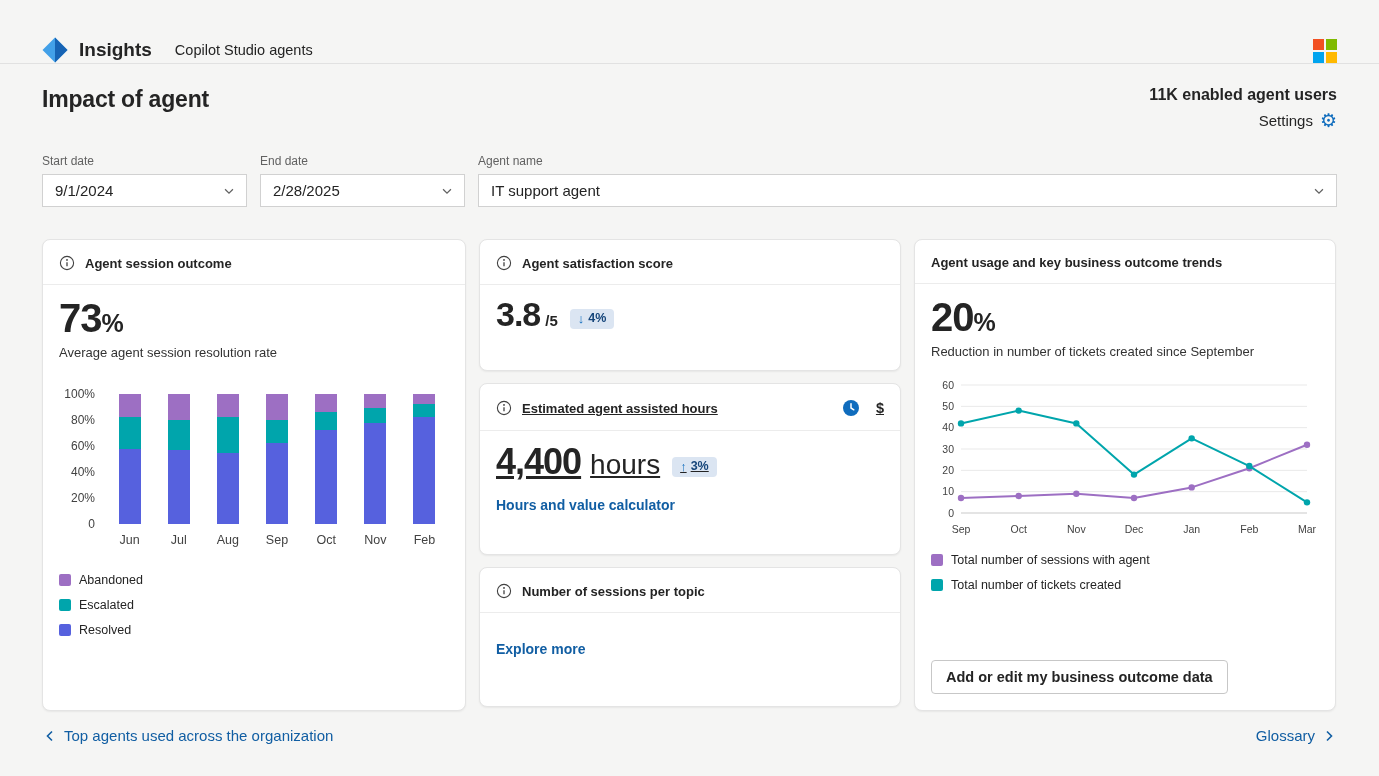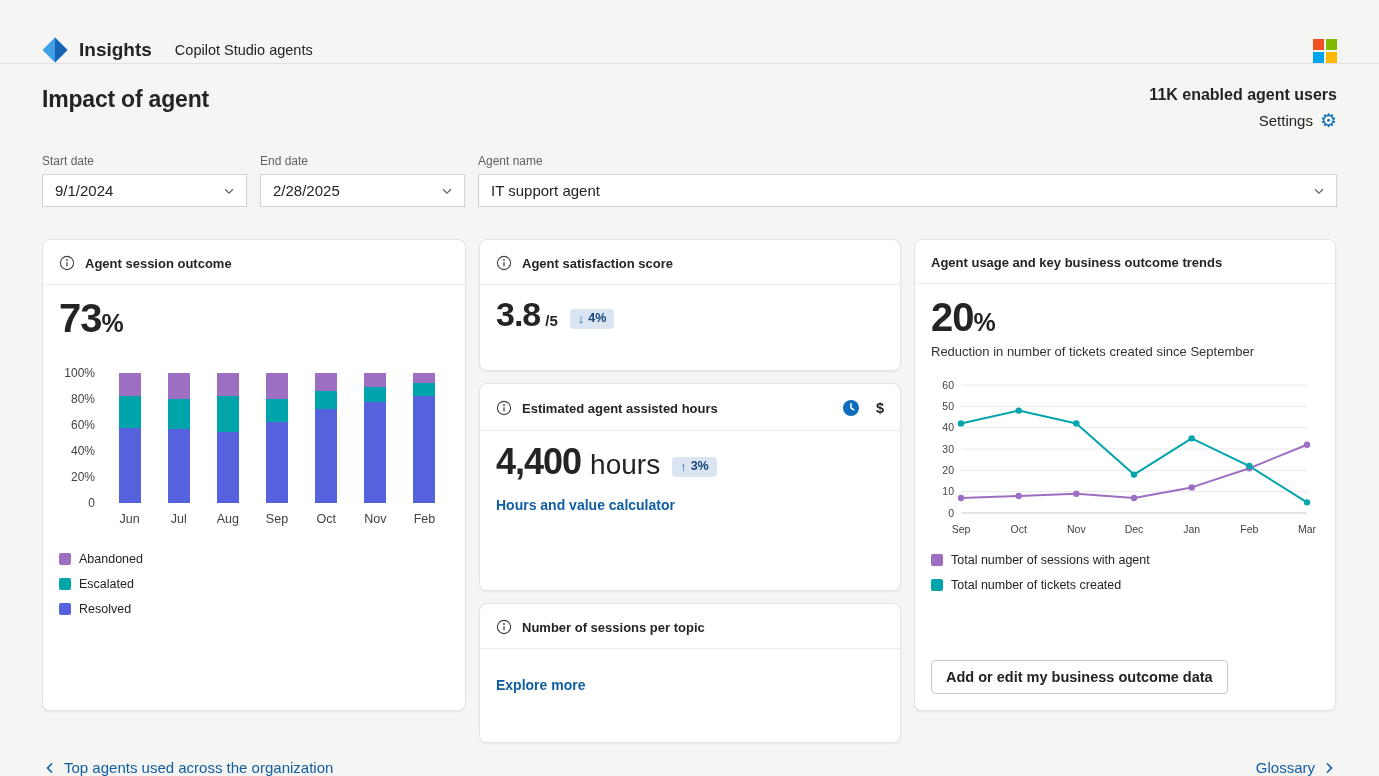--- a/index.html
+++ b/index.html
@@ -54,21 +54,21 @@
     padding: 15px 16px 13px; border-bottom: 1px solid #ececec;
   }
   .card-title { font-size: 13px; font-weight: 700; }
   .head-icons { margin-left: auto; display: flex; align-items: center; gap: 16px; }
   .dollar { font-size: 14.5px; font-weight: 700; cursor: pointer; }
 
   .col-1 { width: 424px; height: 472px; }
   .col-2 { width: 422px; display: flex; flex-direction: column; gap: 12px; }
   .col-3 { width: 422px; height: 472px; display: flex; flex-direction: column; }
   .card-satisfaction { height: 132px; }
-  .card-hours { height: 208px; }
+  .card-hours { height: 172px; text-decoration: underline; }
   .card-topics { height: 140px; }
 
   .card-body { padding: 12px 16px 16px; }
 
   .metric { display: flex; align-items: baseline; line-height: 1.05; }
   .metric-num { font-size: 40px; font-weight: 700; letter-spacing: -1px; }
   .metric-unit { font-size: 25px; font-weight: 700; }
   .metric-caption { font-size: 13px; margin-top: 6px; color: #333; }
 
   .metric-sm .metric-num { font-size: 34px; }
@@ -194,20 +194,21 @@
         <circle cx="8" cy="4.9" r="0.95" fill="#424242"></circle>
         <line x1="8" y1="7.2" x2="8" y2="11.2" stroke="#424242" stroke-width="1.3"></line>
       </svg>
       <h2 class="card-title">Agent session outcome</h2>
     </div>
     <div class="card-body">
       <div class="metric">
         <span class="metric-num">73</span>
         <span class="metric-unit">%</span>
       </div>
+      <div class="metric-caption">Average agent session resolution rate</div>
       <div class="bar-chart">
         <div class="y-axis">
             <div class="ytick" style="top: 0%;">100%</div>
             <div class="ytick" style="top: 20%;">80%</div>
             <div class="ytick" style="top: 40%;">60%</div>
             <div class="ytick" style="top: 60%;">40%</div>
             <div class="ytick" style="top: 80%;">20%</div>
             <div class="ytick" style="top: 100%;">0</div>
           </div>
         <div class="bars-wrap">

